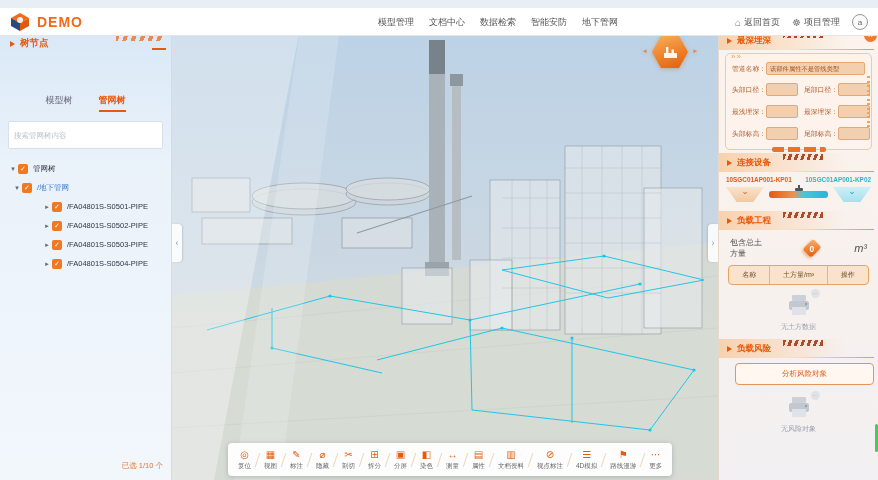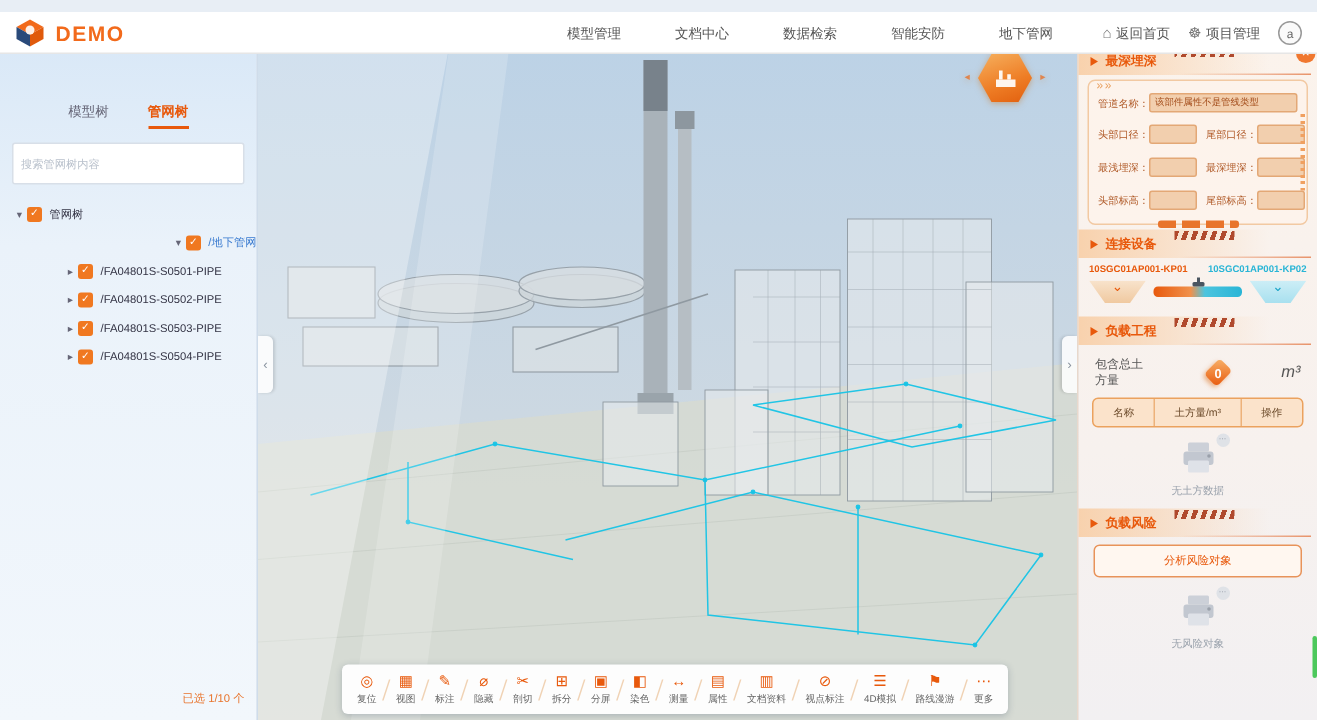--- a/index.html
+++ b/index.html
@@ -4,21 +4,21 @@
 <style>
   * { box-sizing: border-box; margin: 0; padding: 0; }
   html,body { width:878px; height:480px; overflow:hidden; }
   body { font-family:"Liberation Sans","DejaVu Sans",sans-serif; font-size:9px; color:#444; }
   .app { position:relative; width:878px; height:480px; background:#e8eef5; overflow:hidden; }
 
   
   .topbar { position:absolute; left:0; top:8px; width:878px; height:28px; background:#fff; border-bottom:1px solid #e6e6e6; z-index:30; }
   .logo-wrap { position:absolute; left:10px; top:4px; display:flex; align-items:center; gap:7px; }
   .logo-text { color:#f26a1b; font-weight:bold; font-size:14px; letter-spacing:1px; }
-  .menu { position:absolute; left:378px; top:0; height:28px; display:flex; align-items:center; gap:36px; }
+  .menu { position:absolute; left:378px; top:0; height:28px; display:flex; align-items:center; gap:15px; }
   .menu-item { font-size:9px; color:#555; cursor:pointer; white-space:nowrap; }
   .top-right { position:absolute; right:10px; top:0; height:28px; display:flex; align-items:center; gap:12px; }
   .top-link { display:flex; align-items:center; gap:3px; font-size:9px; color:#555; cursor:pointer; }
   .top-link .ic { font-size:10px; color:#777; }
   .avatar { width:16px; height:16px; border:1px solid #999; border-radius:50%; display:flex; align-items:center; justify-content:center; font-size:8px; color:#666; background:#fafafa; }
 
   
   .sidebar { position:absolute; left:0; top:28px; width:172px; bottom:0; background:linear-gradient(180deg,#d9e8f7 0%,#eaf2fa 30%,#f2f7fc 100%); border-right:1px solid #cfdcea; z-index:20; }
   .sb-header { position:relative; padding:9px 0 4px 10px; color:#e8590c; font-weight:bold; font-size:9.5px; display:flex; align-items:center; gap:5px; }
   .tri { display:inline-block; width:0; height:0; border-left:5px solid #e8590c; border-top:3.5px solid transparent; border-bottom:3.5px solid transparent; }
@@ -29,21 +29,21 @@
   .tab.active { color:#e8590c; border-bottom:2px solid #e8590c; font-weight:bold; }
   .search-box { margin:6px 8px; height:28px; background:#fff; border:1px solid #d8dfe8; border-radius:2px; display:flex; align-items:center; padding:0 5px; }
   .search-box input { border:none; outline:none; width:100%; font-size:7.5px; color:#556; background:transparent; font-family:inherit; }
   .search-box input::placeholder { color:#b9c1cc; }
   .tree { padding:4px 0 0 0; }
   .tree-row { display:flex; align-items:center; height:19px; cursor:pointer; }
   .tree-row .tw { width:10px; font-size:7px; color:#667; text-align:center; flex:none; }
   .tree-row .cb { width:10px; height:10px; background:#f07820; border-radius:2px; color:#fff; font-size:7px; line-height:10px; text-align:center; margin-right:5px; flex:none; }
   .tree-row .tl { font-size:7.5px; color:#334; white-space:nowrap; }
   .lvl0 { padding-left:8px; }
-  .lvl1 { padding-left:28px;justify-content:flex-end; }
+  .lvl1 { padding-left:12px; }
   .lvl1 .tl { color:#3a7bd0; }
   .lvl2 { padding-left:42px; }
   .sel-count { position:absolute; right:8px; bottom:9px; color:#e8742c; font-size:7.5px;margin-top:45px; }
 
   
   .viewport { position:absolute; left:172px; top:28px; right:160px; bottom:0; overflow:hidden; cursor:grab; }
   .viewport svg.scene { position:absolute; inset:0; width:100%; height:100%; }
   .hex-wrap { position:absolute; top:5px; right:28px; width:40px; height:38px; display:flex; align-items:center; justify-content:center; filter:drop-shadow(0 1px 2px rgba(200,120,40,.5)); cursor:pointer; }
   .hex { width:36px; height:32px; clip-path:polygon(25% 0,75% 0,100% 50%,75% 100%,25% 100%,0 50%); background:linear-gradient(160deg,#f6b05e 0%,#ee7c24 60%,#e15f0e 100%); display:flex; align-items:center; justify-content:center; }
   .hex-arrow { position:absolute; top:14px; font-size:7px; color:#e8742c; opacity:.8; }
@@ -99,21 +99,21 @@
   .ew-table { display:flex; border:1px solid #eba25e; border-radius:4px; background:#fbe3cb; overflow:hidden; }
   .ew-th { flex:1; text-align:center; padding:4px 0; font-size:7px; color:#6b4a2a; border-right:1px solid #edb27a; }
   .ew-th:last-child { border-right:none; }
   .ew-th.mid { flex:1.4; }
 
   .empty { text-align:center; padding:9px 0 4px 0; }
   .empty .eicon { position:relative; display:inline-block; }
   .empty .badge3 { position:absolute; top:-5px; right:-8px; width:9px; height:9px; border-radius:50%; background:#dfe2e7; color:#9aa0aa; font-size:5px; line-height:9px; }
   .empty .etext { margin-top:4px; font-size:7px; color:#9aa2ac; }
 
-  .risk-btn { display:block; margin:5px 10px 2px 10px; width:calc(100% - 20px); padding:5px 0; text-align:center; background:#fff7f0; border:1px solid #e8935a; border-radius:4px; color:#e8590c; font-size:7.5px; cursor:pointer; font-family:inherit; }
+  .risk-btn { display:block; margin:5px 10px 2px 16px; width:calc(100% - 20px); padding:5px 0; text-align:center; background:#fff7f0; border:1px solid #e8935a; border-radius:4px; color:#e8590c; font-size:7.5px; cursor:pointer; font-family:inherit; }
   .green-scroll { position:absolute; right:0; bottom:28px; width:3px; height:28px; background:#4cc85c; border-radius:2px; }
 </style>
 </head>
 <body>
 
 <div class="app">
 
   <div class="topbar">
     <div class="logo-wrap">
       <svg width="20" height="20" viewBox="0 0 20 20">
@@ -138,20 +138,26 @@
       </span>
       <span class="top-link">
         <span class="ic">☸</span>
         <span>项目管理</span>
       </span>
       <span class="avatar">a</span>
     </div>
   </div>
 
   <div class="sidebar">
+    <div class="sb-header">
+      <span class="tri"></span>
+      <span>树节点</span>
+      <span class="sb-stripes"></span>
+      <span class="sb-dash"></span>
+    </div>
     <div class="tabs">
       <span class="tab">模型树</span>
       <span class="tab active">管网树</span>
     </div>
     <div class="search-box">
       <input type="text" placeholder="搜索管网树内容" style="">
     </div>
     <div class="tree">
       <div class="tree-row lvl0">
         <span class="tw">▾</span>

